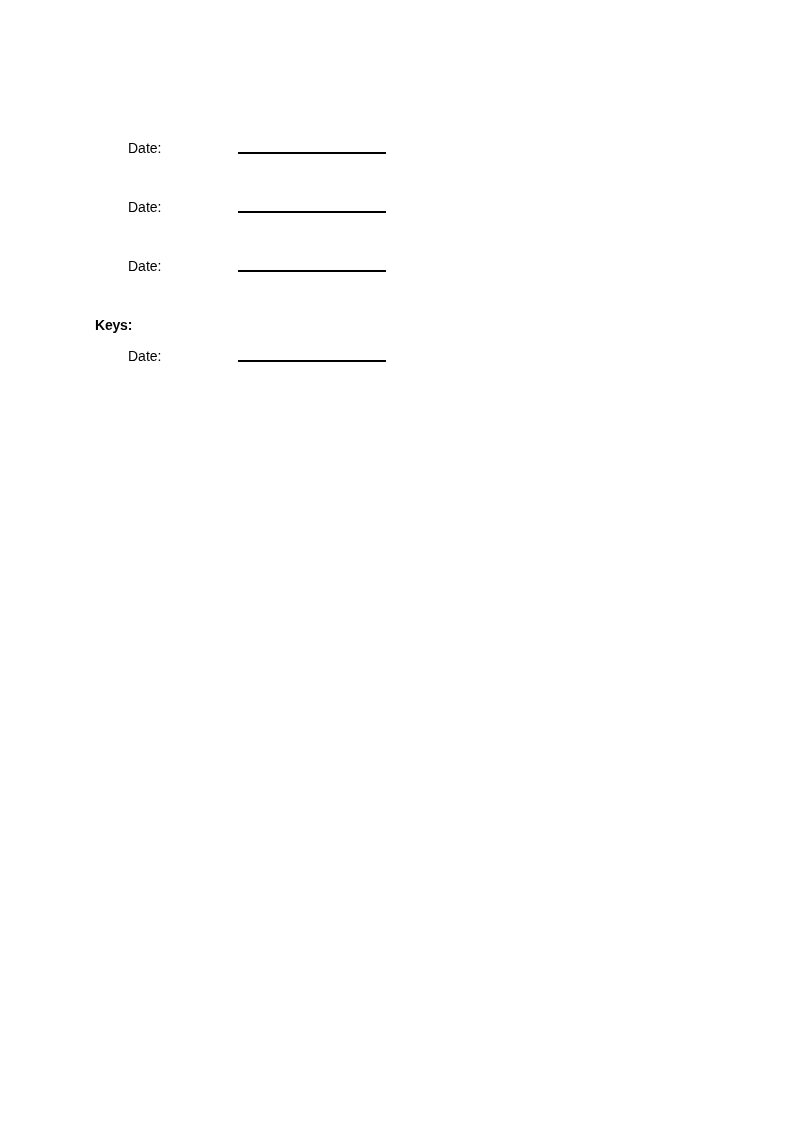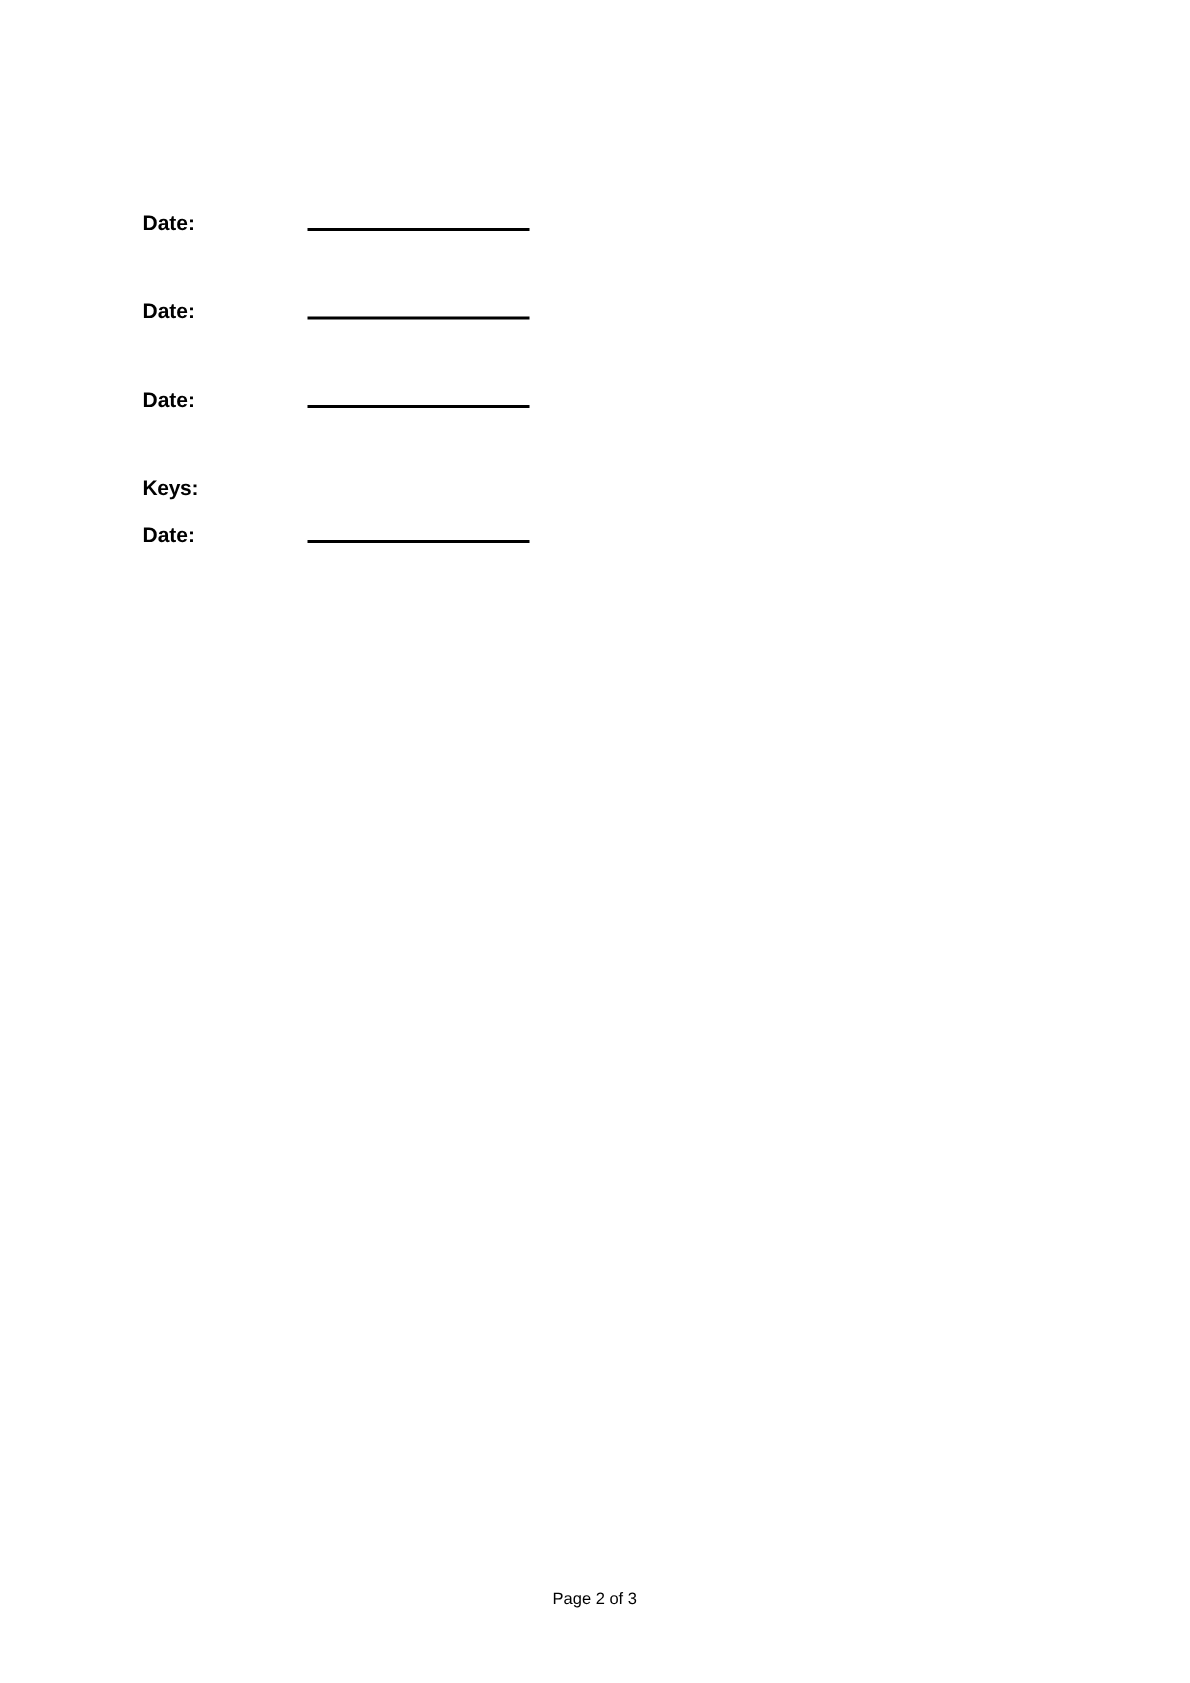--- a/index.html
+++ b/index.html
@@ -34,22 +34,23 @@
   }
   .date-row {
     display: flex;
     align-items: flex-start;
     margin-top: 13px;
     line-height: 18px;
   }
   .date-label {
     display: inline-block;
     width: 110px;
+    margin-left: 33px;
     font-size: 14px;
-    font-weight: bold;
+    font-weight: normal;
   }
   .date-line {
     display: inline-block;
     width: 148px;
     height: 13px;
     border-bottom: 2px solid #000000;
   }
   .footer {
     position: absolute;
     top: 1060px;
@@ -91,14 +92,13 @@
     <div class="section">
       <div class="heading">Keys:</div>
       <div class="date-row">
         <span class="date-label">Date:</span>
         <span class="date-line"></span>
       </div>
     </div>
 
   </div>
 
-  <div class="footer">Page 2 of 3</div>
 </div>
 
 </body></html>

